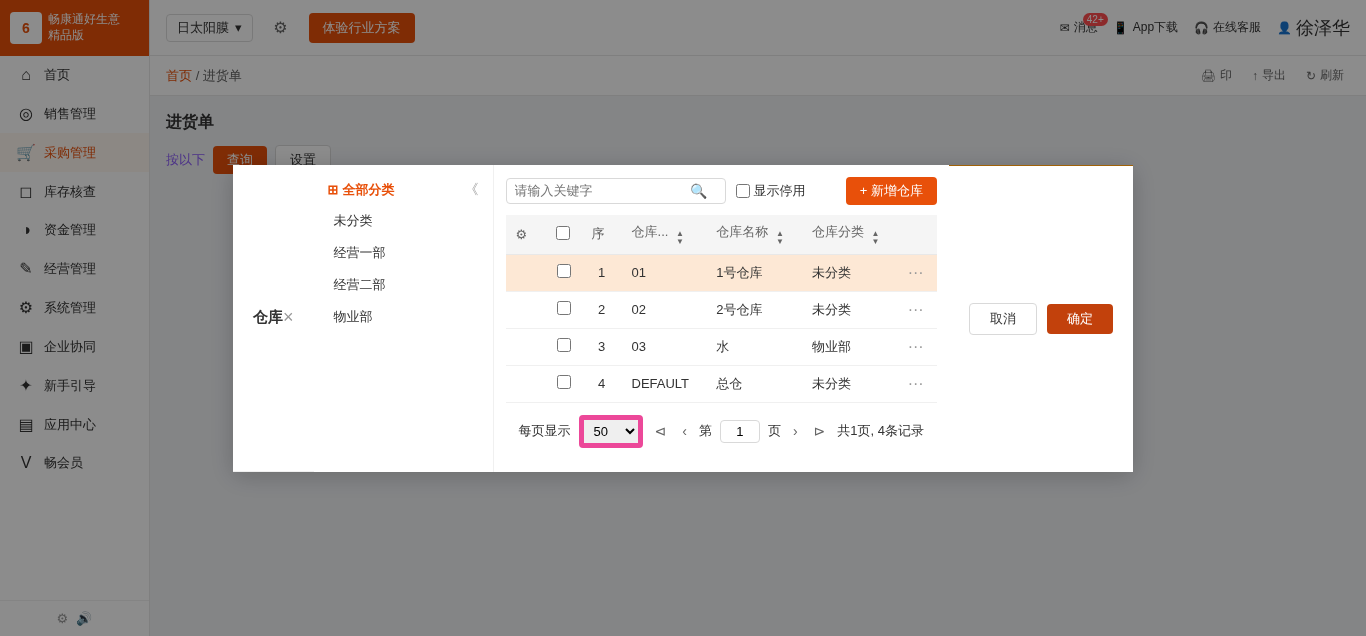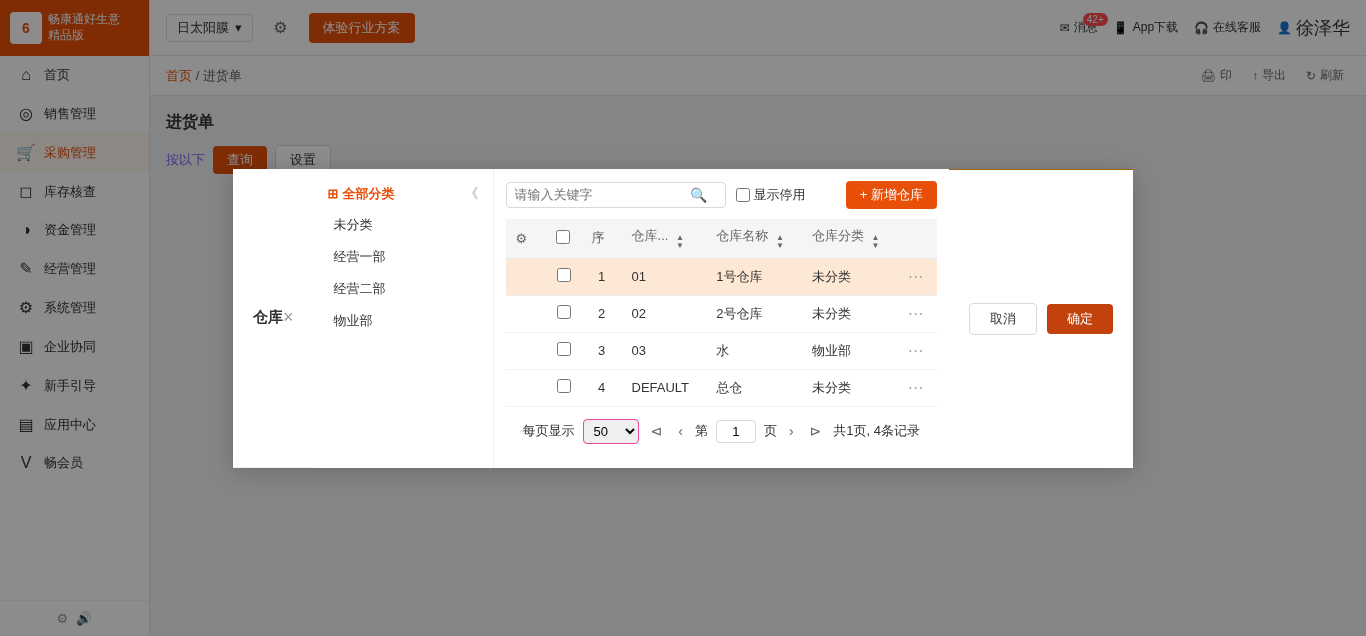--- a/index.html
+++ b/index.html
@@ -81,21 +81,21 @@
     .th-check { width: 36px; text-align: center; }
     .th-num { width: 40px; text-align: center; }
     .td-center { text-align: center; }
     .sort-icon { display: inline-flex; flex-direction: column; margin-left: 4px; }
     .sort-up { font-size: 8px; line-height: 1; }
     .sort-down { font-size: 8px; line-height: 1; }
     .more-dots { color: #999; font-size: 16px; cursor: pointer; }
 
     
     .pagination { display: flex; align-items: center; justify-content: center; gap: 8px; padding: 12px 0; font-size: 13px; color: #333; }
-    .page-size-sel { border: 1px solid #ec4899; border-radius: 4px; padding: 3px 6px; font-size: 13px; cursor: pointer; }
+    .page-size-sel { border: 5px solid #ec4899; border-radius: 4px; padding: 3px 6px; font-size: 13px; cursor: pointer; }
     .page-nav-btn { border: none; background: none; cursor: pointer; color: #666; font-size: 14px; padding: 2px 4px; }
     .page-input { border: 1px solid #d9d9d9; border-radius: 4px; width: 40px; text-align: center; padding: 3px; font-size: 13px; }
 
     
     .modal-footer { display: flex; align-items: center; justify-content: flex-end; gap: 10px; padding: 12px 20px; border-top: 1px solid #a16207; }
     .cancel-btn { background: #fff; color: #333; border: 1px solid #d9d9d9; border-radius: 4px; padding: 6px 20px; cursor: pointer; font-size: 13px; }
     .confirm-btn { background: #c2410c; color: #fff; border: none; border-radius: 4px; padding: 6px 20px; cursor: pointer; font-size: 13px; }
   </style>
 </head>
 <body>

